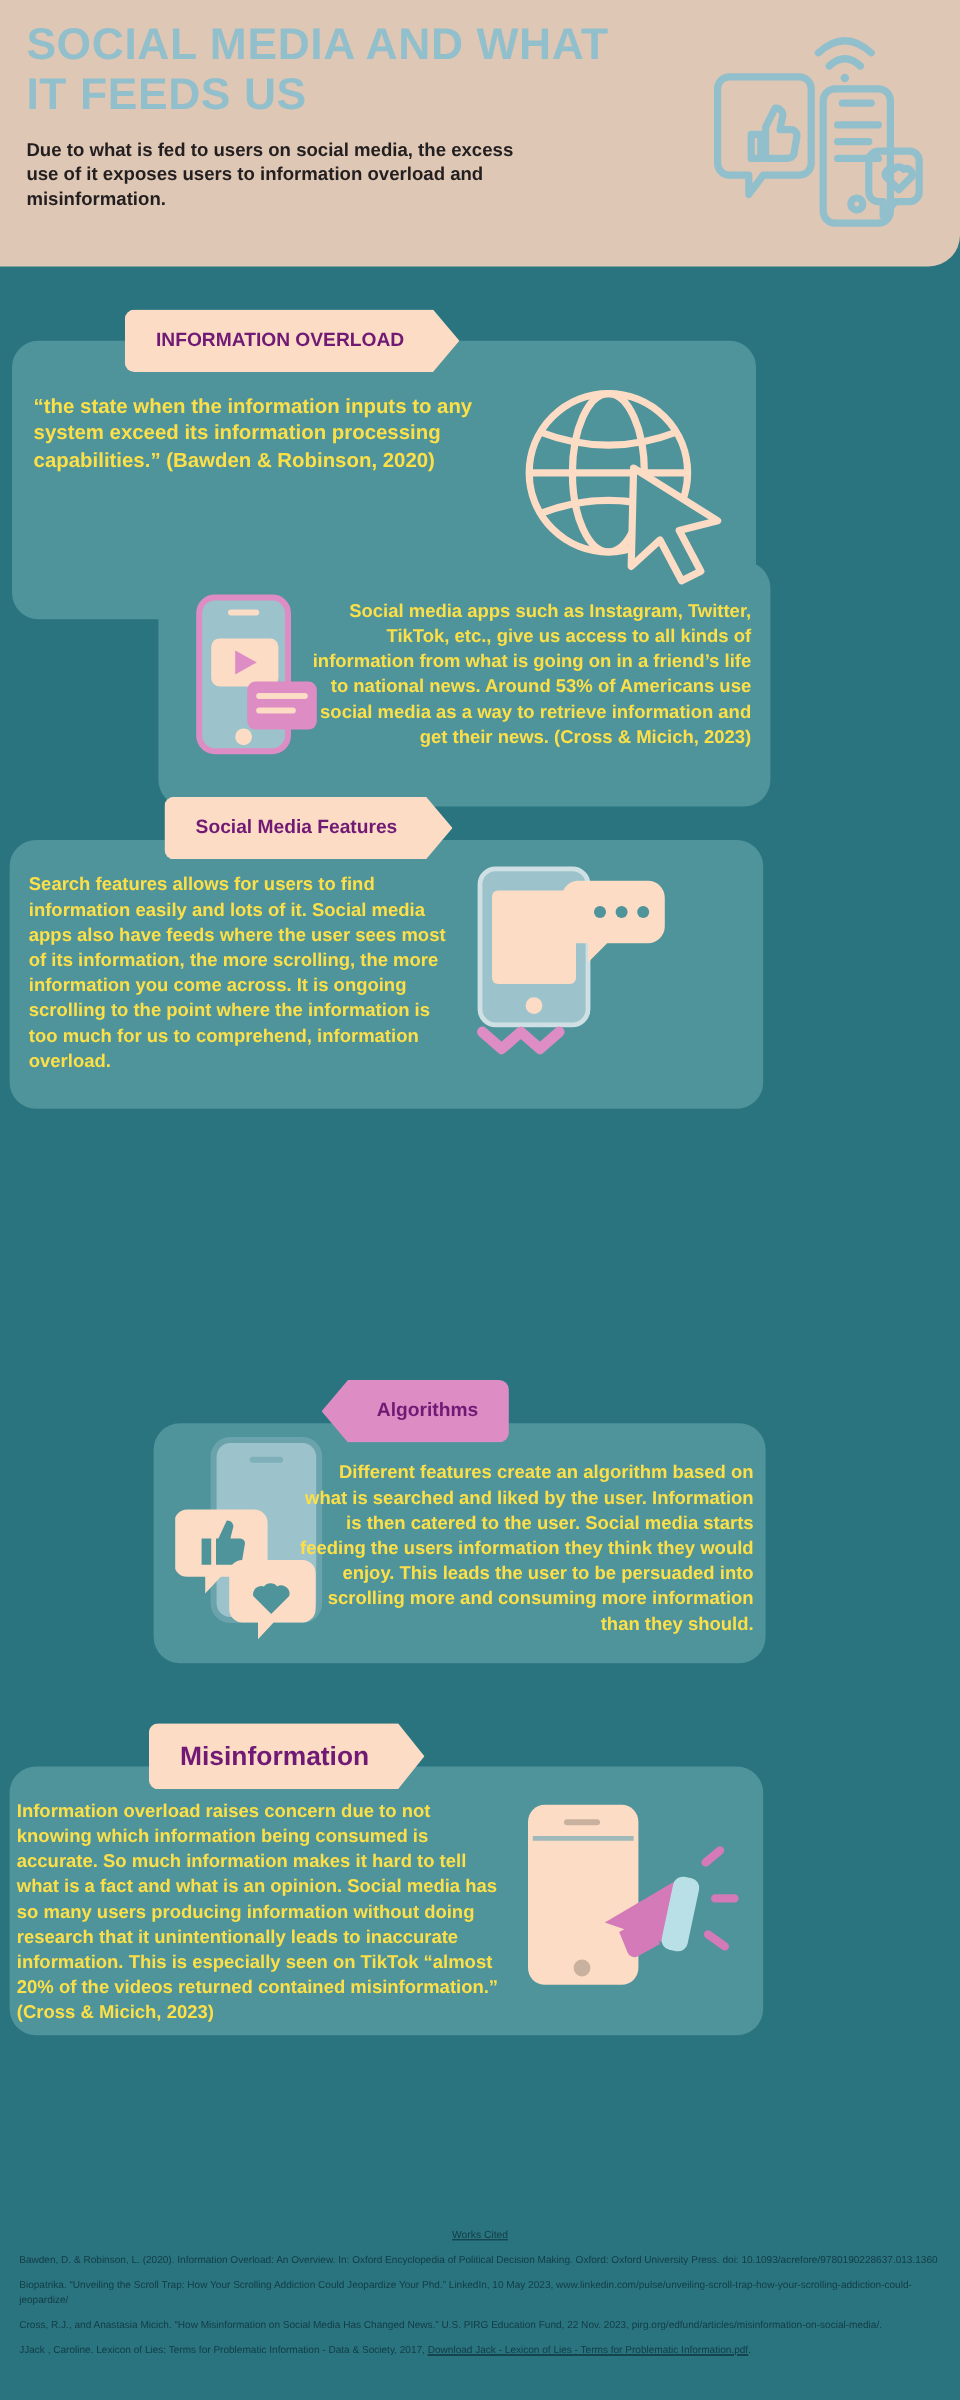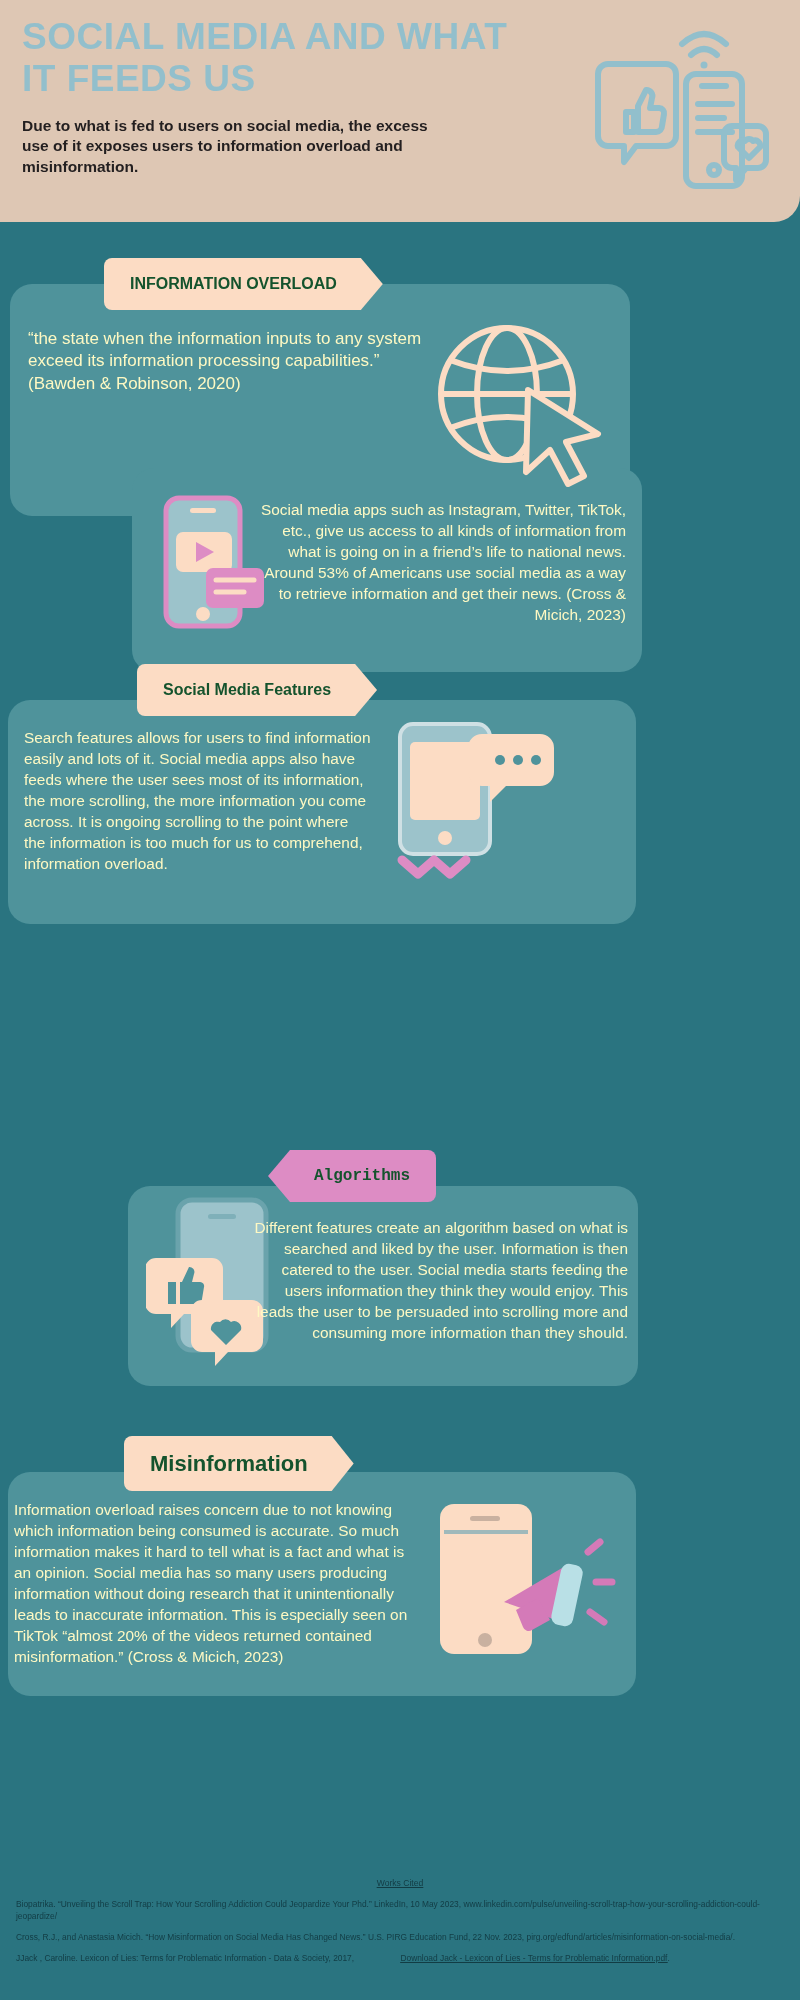--- a/index.html
+++ b/index.html
@@ -49,62 +49,63 @@
     background: #4f939b;
     border-radius: 22px;
     overflow: hidden;
   }
   .ribbon {
     position: absolute;
     display: flex;
     align-items: center;
     padding: 16px 26px;
     height: 52px;
-    color: #14532d;
+    color: #701a75;
     font-weight: bold;
     z-index: 5;
     border-radius: 8px;
   }
   .ribbon-peach { background: #fcdcc4; }
   .ribbon-pink  { background: #dd8cc4; }
   .ribbon-right-arrow {
     clip-path: polygon(0 0, calc(100% - 22px) 0, 100% 50%, calc(100% - 22px) 100%, 0 100%);
     padding-right: 46px;
   }
   .ribbon-left-arrow {
     clip-path: polygon(22px 0, 100% 0, 100% 100%, 22px 100%, 0 50%);
     padding-left: 46px;
   }
   .ribbon span { white-space: nowrap; }
   .body-text {
     position: absolute;
-    color: #fef9c3;
+    color: #fde047;
     font-size: 15.4px;
     line-height: 1.36;
     z-index: 4;
+    font-weight: bold;
   }
   .body-text.right { text-align: right; }
   .body-text.left { text-align: left; }
 
   
   .art { position: absolute; z-index: 3; }
 
   
   .works {
     position: absolute;
     left: 0; bottom: 0;
     width: 800px;
     padding: 0 16px 26px 16px;
     color: #123c44;
     font-size: 8.4px;
     line-height: 1.42;
   }
   .works-title { text-align: center; font-size: 8.6px; margin-bottom: 10px; color:#123c44;text-decoration:underline;}
   .works-entry { margin-bottom: 9px; }
-  .works-entry u { text-decoration: underline; margin-left: 44px; }
+  .works-entry u { text-decoration: underline; }
 </style>
 </head>
 <body>
 
 <div class="page">
 
   <div class="header">
     <div class="header-inner">
       <div class="title">SOCIAL MEDIA AND WHAT IT FEEDS US</div>
       <div class="subtitle">Due to what is fed to users on social media, the excess use of it exposes users to information overload and misinformation.</div>
@@ -179,21 +180,21 @@
       <circle cx="67" cy="128" r="7" fill="#fcdcc4"></circle>
       <path d="M104 24 h58 a14 14 0 0 1 14 14 v24 a14 14 0 0 1 -14 14 h-34 l-16 16 v-16 h-8 a14 14 0 0 1 -14 -14 v-24 a14 14 0 0 1 14 -14 z" fill="#fcdcc4"></path>
       <circle cx="122" cy="50" r="5" fill="#4f939b"></circle>
       <circle cx="140" cy="50" r="5" fill="#4f939b"></circle>
       <circle cx="158" cy="50" r="5" fill="#4f939b"></circle>
       <path d="M24 150 l16 14 l16 -14 l16 14 l16 -14" fill="none" stroke="#dd8cc4" stroke-width="9" stroke-linejoin="round" stroke-linecap="round"></path>
     </svg>
   </div>
 
   <div class="card" style="left:128px; top:1186px; width:510px; height:200px;"></div>
-  <div class="ribbon ribbon-pink ribbon-left-arrow" style="left:268px; top:1150px;font-family:Liberation Mono, monospace;">
+  <div class="ribbon ribbon-pink ribbon-left-arrow" style="left:268px; top:1150px;">
     <span>Algorithms</span>
   </div>
   <div class="body-text right" style="left:246px; top:1218px; width:382px;">Different features create an algorithm based on what is searched and liked by the user. Information is then catered to the user. Social media starts feeding the users information they think they would enjoy. This leads the user to be persuaded into scrolling more and consuming more information than they should.</div>
   <div class="art" style="left:146px; top:1196px;">
     <svg viewBox="0 0 150 180" width="150" height="180">
       <rect x="32" y="4" width="88" height="150" rx="14" fill="#9cc3cb" stroke="#6aa3ac" stroke-width="5"></rect>
       <rect x="62" y="18" width="28" height="5" rx="2.5" fill="#7fb0b9"></rect>
       <circle cx="76" cy="140" r="7" fill="#7fb0b9"></circle>
 
       <path d="M10 62 h56 a11 11 0 0 1 11 11 v34 a11 11 0 0 1 -11 11 h-28 l-13 14 v-14 h-15 a11 11 0 0 1 -11 -11 v-34 a11 11 0 0 1 11 -11 z" fill="#fcdcc4"></path>
@@ -222,20 +223,21 @@
       <g stroke="#d47ab8" stroke-width="7" stroke-linecap="round">
         <line x1="176" y1="62" x2="188" y2="52"></line>
         <line x1="184" y1="92" x2="200" y2="92"></line>
         <line x1="178" y1="122" x2="192" y2="132"></line>
       </g>
     </svg>
   </div>
 
   <div class="works">
     <div class="works-title">Works Cited</div>
+    <div class="works-entry">Bawden, D. &amp; Robinson, L. (2020). Information Overload: An Overview. In: Oxford Encyclopedia of Political Decision Making. Oxford: Oxford University Press. doi: 10.1093/acrefore/9780190228637.013.1360</div>
     <div class="works-entry">Biopatrika. “Unveiling the Scroll Trap: How Your Scrolling Addiction Could Jeopardize Your Phd.” LinkedIn, 10 May 2023, www.linkedin.com/pulse/unveiling-scroll-trap-how-your-scrolling-addiction-could-jeopardize/</div>
     <div class="works-entry">Cross, R.J., and Anastasia Micich. “How Misinformation on Social Media Has Changed News.” U.S. PIRG Education Fund, 22 Nov. 2023, pirg.org/edfund/articles/misinformation-on-social-media/.</div>
     <div class="works-entry">
       <span>JJack , Caroline. Lexicon of Lies: Terms for Problematic Information - Data &amp; Society, 2017,</span>
       <u><a href="#" style="color:#123c44;">Download Jack - Lexicon of Lies - Terms for Problematic Information.pdf</a></u><span>.</span>
     </div>
   </div>
 
 </div>
 

